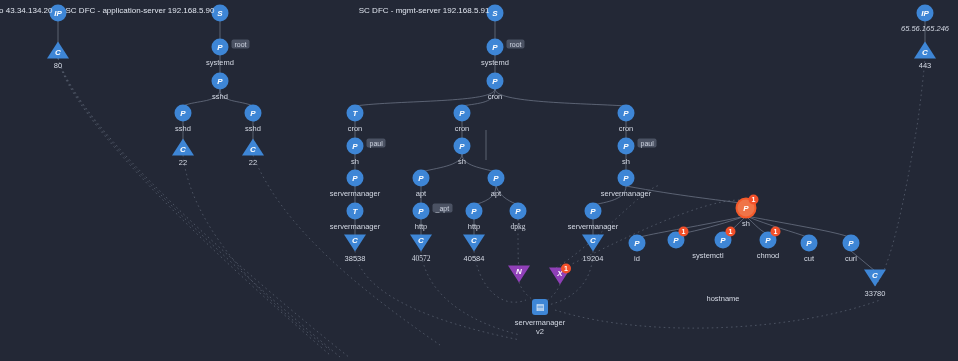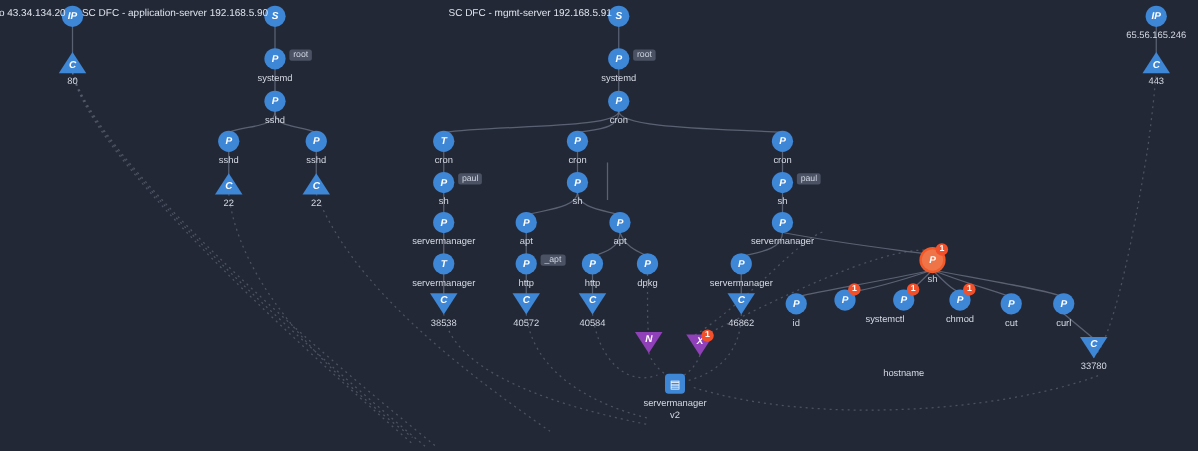--- a/index.html
+++ b/index.html
@@ -206,54 +206,54 @@
         <div class="glyph g-circle">P</div>
         <div class="lbl below" style="white-space: nowrap;">http</div>
         <div class="badge">_apt</div>
       </div>
       <div class="node" style="left: 474px; top: 211px;">
         <div class="glyph g-circle">P</div>
         <div class="lbl below" style="white-space: nowrap;">http</div>
       </div>
       <div class="node" style="left: 518px; top: 211px;">
         <div class="glyph g-circle">P</div>
-        <div class="lbl below" style="white-space: nowrap;">dpkg</div>
+        <div class="lbl below" style="white-space: nowrap; font-family: Liberation Serif, serif;">dpkg</div>
       </div>
       <div class="node" style="left: 593px; top: 211px;">
         <div class="glyph g-circle">P</div>
         <div class="lbl below" style="white-space: nowrap;">servermanager</div>
       </div>
       <div class="node" style="left: 746px; top: 208px;">
         <div class="glyph g-circle hot">P</div>
         <div class="lbl below" style="white-space: nowrap;">sh</div>
         <div class="alert">1</div>
       </div>
       <div class="node" style="left: 355px; top: 243px;">
         <div class="glyph g-tri-d">
           <span class="t">C</span>
         </div>
         <div class="lbl below" style="white-space: nowrap;">38538</div>
       </div>
       <div class="node" style="left: 421px; top: 243px;">
         <div class="glyph g-tri-d">
           <span class="t">C</span>
         </div>
-        <div class="lbl below" style="white-space: nowrap;">40572</div>
+        <div class="lbl below" style="white-space: nowrap; font-family: Liberation Serif, serif;">40572</div>
       </div>
       <div class="node" style="left: 474px; top: 243px;">
         <div class="glyph g-tri-d">
           <span class="t">C</span>
         </div>
         <div class="lbl below" style="white-space: nowrap;">40584</div>
       </div>
       <div class="node" style="left: 593px; top: 243px;">
         <div class="glyph g-tri-d">
           <span class="t">C</span>
         </div>
-        <div class="lbl below" style="white-space: nowrap;">46862</div>
+        <div class="lbl below" style="white-space: nowrap;">19204</div>
       </div>
       <div class="node" style="left: 637px; top: 243px;">
         <div class="glyph g-circle">P</div>
         <div class="lbl below" style="white-space: nowrap;">id</div>
       </div>
       <div class="node" style="left: 676px; top: 240px;">
         <div class="glyph g-circle">P</div>
         <div class="lbl below" style="white-space: nowrap; margin-left: 32px;">systemctl</div>
         <div class="alert">1</div>
       </div>
@@ -292,21 +292,21 @@
         </div>
         <div class="alert tri">1</div>
       </div>
       <div class="node" style="left: 540px; top: 307px;">
         <div class="glyph g-doc">▤</div>
         <div class="lbl below" style="white-space: pre;">servermanager
 v2</div>
       </div>
       <div class="node" style="left: 925px; top: 13px;">
         <div class="glyph g-circle">IP</div>
-        <div class="lbl below" style="white-space: nowrap;">65.56.165.246</div>
+        <div class="lbl below" style="white-space: nowrap; font-style: italic;">65.56.165.246</div>
       </div>
       <div class="node" style="left: 925px; top: 50px;">
         <div class="glyph g-tri">
           <span class="t">C</span>
         </div>
         <div class="lbl below" style="white-space: nowrap;">443</div>
       </div>
     </div>
 </div>
 

